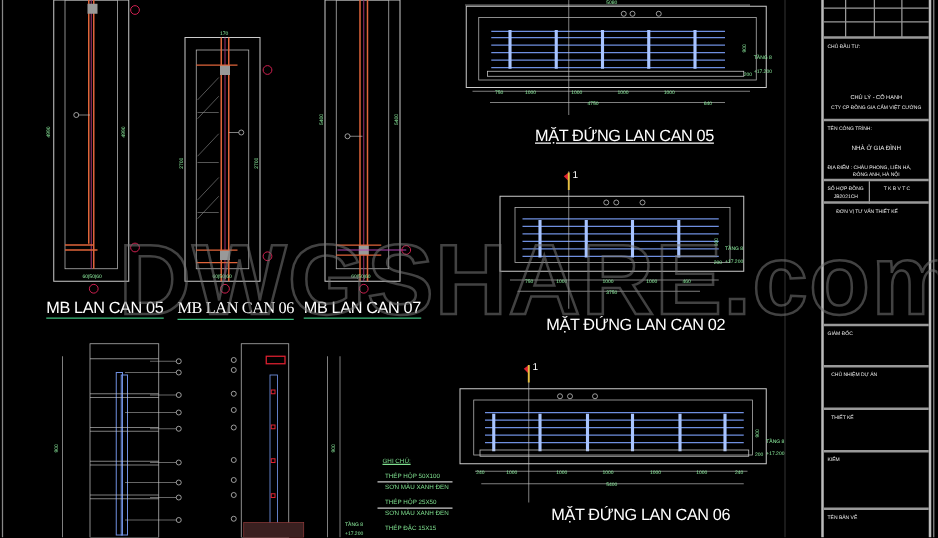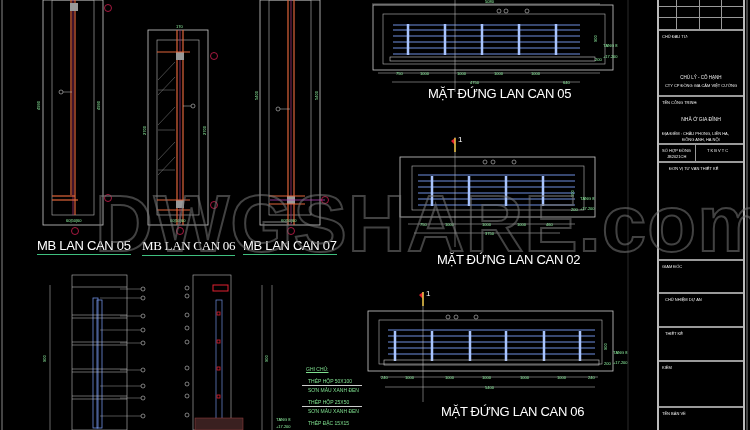--- a/index.html
+++ b/index.html
@@ -277,21 +277,21 @@
   </g>
 
   <line x1="628" y1="0" x2="628" y2="430" stroke="#555" stroke-width="0.5"></line>
   <line x1="747" y1="0" x2="747" y2="430" stroke="#888" stroke-width="1"></line>
 </svg>
 
 <div class="title ul" style="left:37px;top:238px;">MB LAN CAN 05</div>
 <div class="title ul" style="left:142px;top:238px;font-family:Liberation Serif, serif;">MB LAN CAN 06</div>
 <div class="title ul" style="left:243px;top:238px;">MB LAN CAN 07</div>
 
-<div class="title" style="left:428px;top:86px;">MẶT ĐỨNG LAN CAN 05</div>
+<div class="title" style="left:428px;top:101px;text-decoration:underline;">MẶT ĐỨNG LAN CAN 05</div>
 <div class="title" style="left:437px;top:252px;">MẶT ĐỨNG LAN CAN 02</div>
 <div class="title" style="left:441px;top:404px;">MẶT ĐỨNG LAN CAN 06</div>
 
 <div class="abs" style="left:458px;top:135px;font-size:8px;color:#fff;">1</div>
 <div class="abs" style="left:426px;top:289px;font-size:8px;color:#fff;">1</div>
 
 <div>
   <div class="note" style="left:306px;top:366px;text-decoration:underline;">GHI CHÚ:</div>
   <div class="note" style="left:308px;top:378px;">THÉP HỘP 50X100</div>
   <div class="abs" style="left:302px;top:385px;width:60px;border-top:1px solid #ccc;"></div>

